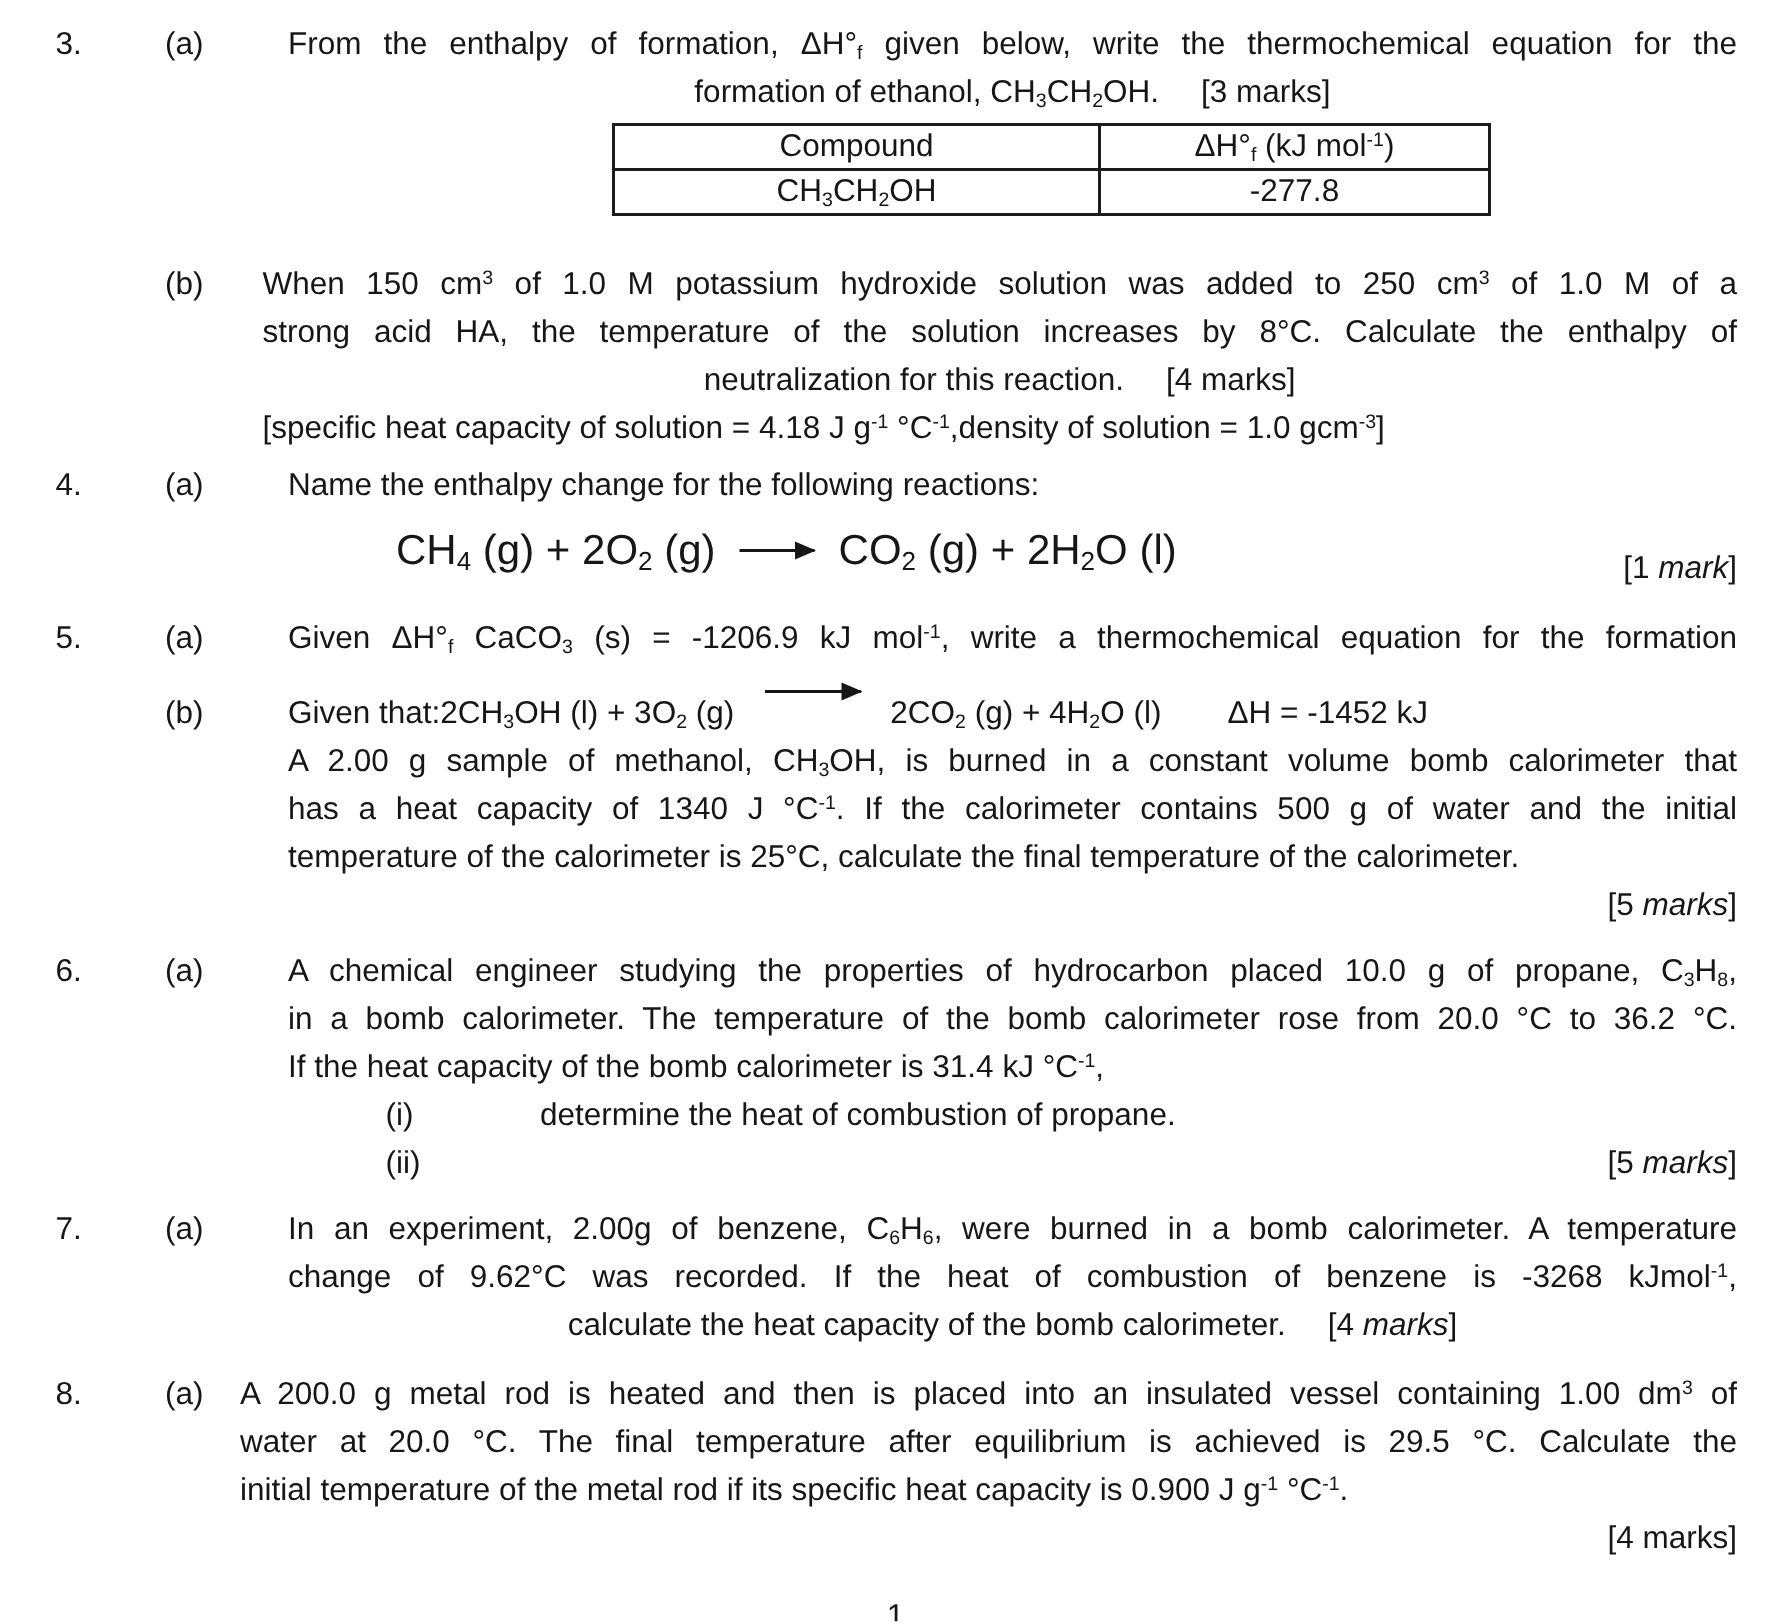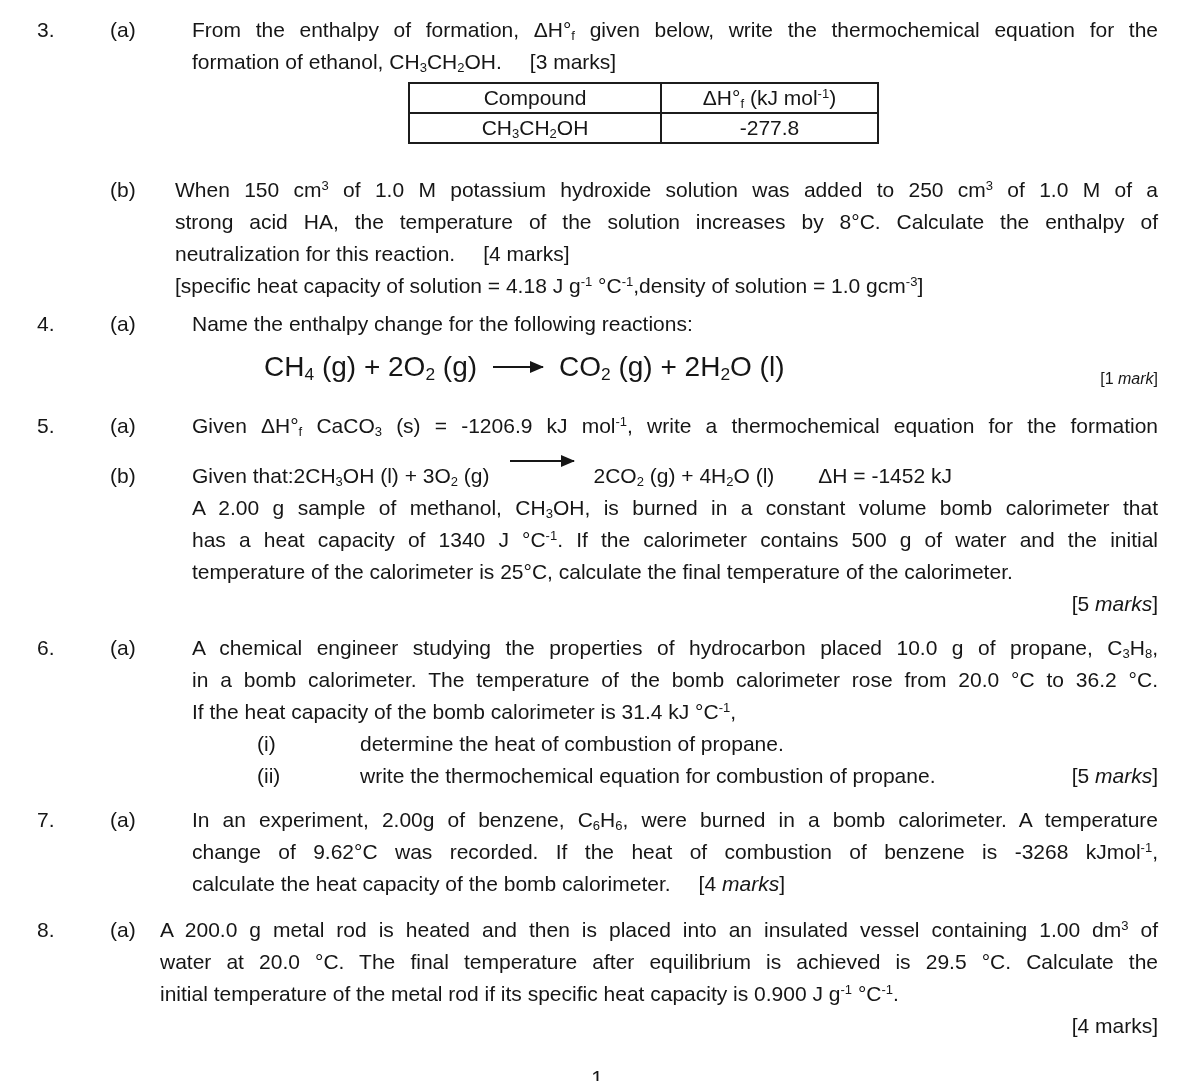--- a/index.html
+++ b/index.html
@@ -13,37 +13,37 @@
   sub,sup{font-size:62%;line-height:0;position:relative}
   sup{vertical-align:baseline;top:-0.55em}
   sub{vertical-align:baseline;bottom:-0.22em}
 
   .q{display:grid;grid-template-columns:73px 82px 1fr;align-items:start}
   .q.cols-narrow{grid-template-columns:73px 65px 1fr}
   .q.cols-tight{grid-template-columns:73px 50px 1fr}
   .qnum,.plabel{line-height:32px}
   .line{line-height:32px;min-height:32px}
   .just{text-align:justify;text-align-last:justify}
-  .with-marks{display:flex;justify-content:flex-start;gap:28px}
+  .with-marks{display:flex;justify-content:center;gap:28px}
   .marks{white-space:nowrap}
   .marks-row{text-align:right;line-height:32px}
 
   
   .enthalpy-table{border-collapse:collapse;margin:4px 0 2px 216px}
   .enthalpy-table th,.enthalpy-table td{
     border:2px solid #1c1c1c;text-align:center;font-weight:normal;
     height:30px;padding:0 8px;line-height:26px;font-size:21px;
   }
-  .col-compound{width:252px}
-  .col-value{width:217px}
+  .col-compound{width:324px}
+  .col-value{width:260px}
 
   
   .eq-row{display:flex;align-items:center;margin-left:72px;height:54px;font-size:28px}
   .eq-row .eq-part{white-space:nowrap}
-  .eq-row .marks{font-size:16px;margin-left:auto;align-self:flex-end;line-height:30px}
+  .eq-row .marks{font-size:21px;margin-left:auto;align-self:flex-end;line-height:30px}
   .given-row{display:flex;align-items:flex-start;line-height:32px;min-height:32px}
   .given-row .eq-part{white-space:nowrap}
   .gap-l{}
   .gap-m{margin-left:44px}
 
   .rxn-arrow{position:relative;display:inline-block;height:2px;background:#161616;flex:none}
   .rxn-arrow::after{
     content:"";position:absolute;right:-1px;top:50%;transform:translateY(-50%);
     width:0;height:0;border-left:14px solid #161616;
     border-top:6px solid transparent;border-bottom:6px solid transparent;
@@ -158,21 +158,20 @@
     <div>
       <div class="line just">A chemical engineer studying the properties of hydrocarbon placed 10.0 g of propane, C<sub>3</sub>H<sub>8</sub>,</div>
       <div class="line just">in a bomb calorimeter. The temperature of the bomb calorimeter rose from 20.0 °C to 36.2 °C.</div>
       <div class="line">If the heat capacity of the bomb calorimeter is 31.4 kJ °C<sup>-1</sup>,</div>
       <div class="subitem">
         <span class="slabel">(i)</span>
         <span>determine the heat of combustion of propane.</span>
       </div>
       <div class="subitem">
         <span class="slabel">(ii)</span>
-        <span>write the thermochemical equation for combustion of propane.</span>
         <span class="marks">[5 <em>marks</em>]</span>
       </div>
     </div>
   </section>
 
   <section class="q" id="s7">
     <div class="qnum">7.</div>
     <div class="plabel">(a)</div>
     <div>
       <div class="line just">In an experiment, 2.00g of benzene, C<sub>6</sub>H<sub>6</sub>, were burned in a bomb calorimeter. A temperature</div>

